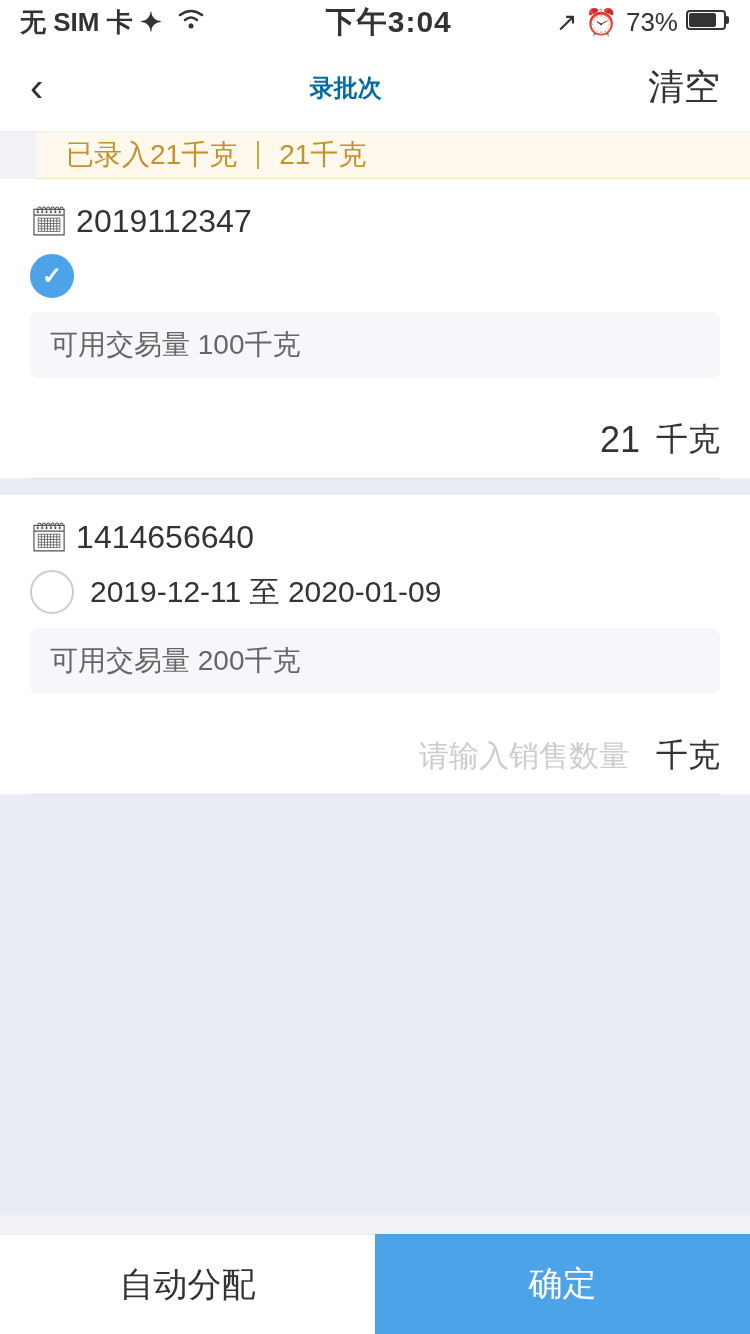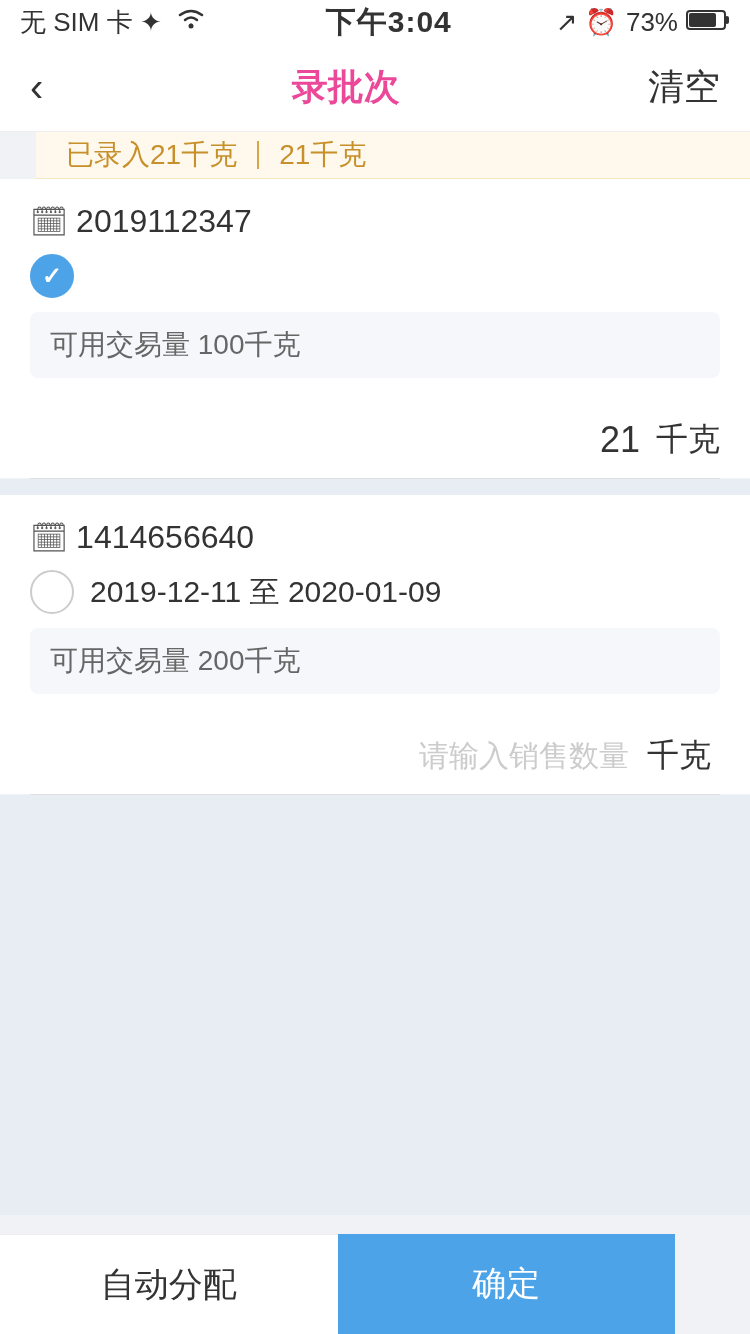--- a/index.html
+++ b/index.html
@@ -22,20 +22,21 @@
       justify-content: space-between;
       padding: 0 20px;
       font-size: 28px;
       font-weight: 500;
     }
     .status-left {
       display: flex;
       align-items: center;
       gap: 13px;
       font-size: 26px;
+      font-weight: bold;
     }
     .status-center {
       font-size: 30px;
       font-weight: 600;
       letter-spacing: 1px;
       margin-left: 15px;
     }
     .status-right {
       display: flex;
       align-items: center;
@@ -52,23 +53,23 @@
       justify-content: space-between;
       padding: 0 30px;
       border-bottom: 1px solid #eee;
     }
     .nav-back {
       font-size: 40px;
       color: #333;
       cursor: pointer;
     }
     .nav-title {
-      font-size: 36px;
+      font-size: 24px;
       font-weight: 600;
-      color: #ec4899;
+      color: #0369a1;
     }
     .nav-clear {
       font-size: 36px;
       color: #333;
       cursor: pointer;
     }
 
     
     .info-banner {
       background: #fef9ec;
@@ -184,23 +185,23 @@
     .section-separator {
       height: 16px;
       background: #e8edf3;
     }
 
     
     .input-row {
       display: flex;
       align-items: center;
       justify-content: flex-end;
-      padding: 20px 39px 16px 30px;
-      background: #fff;
-      gap: 3px;
+      padding: 20px 30px 16px 30px;
+      background: #fff;
+      gap: 12px;
     }
     .qty-input {
       border: none;
       outline: none;
       font-size: 30px;
       color: #333;
       text-align: right;
       width: 300px;
       background: transparent;
     }
@@ -217,21 +218,21 @@
       flex: 1;
       background: #e8edf3;
       min-height: 420px;
     }
 
     
     .footer {
       position: fixed;
       bottom: 0;
       left: 0;
-      width: 675px;
+      width: 750px;
       height: 100px;
       display: flex;
       background: #fff;
     }
     .footer-auto {
       flex: 1;
       display: flex;
       align-items: center;
       justify-content: center;
       font-size: 34px;

